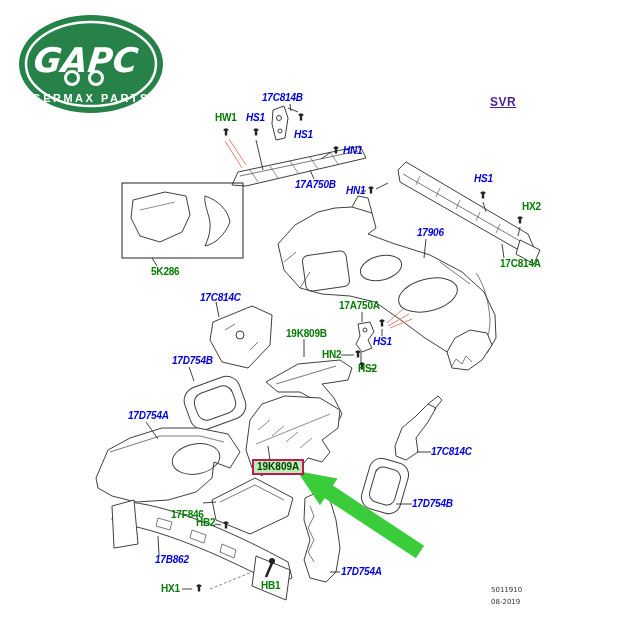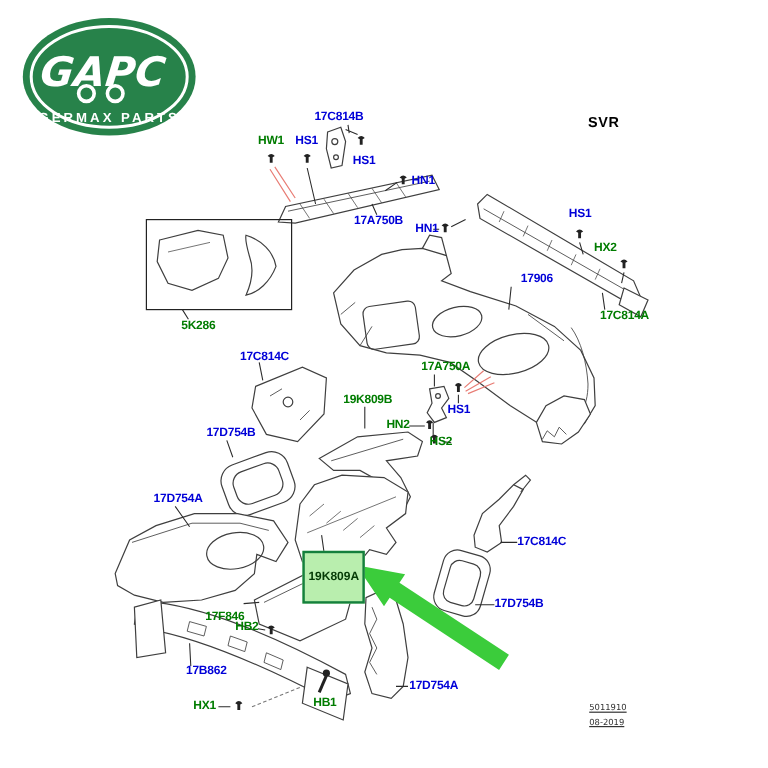--- a/index.html
+++ b/index.html
@@ -1,27 +1,27 @@
 <!DOCTYPE html>
 <html><head>
 <meta charset="utf-8">
 <style>
   html,body{margin:0;padding:0;background:#fff;}
   #stage{position:relative;width:640px;height:640px;background:#fff;overflow:hidden;
          font-family:"Liberation Sans",sans-serif;}
   #art{position:absolute;left:0;top:0;}
   .co{position:absolute;font:bold 10px "Liberation Sans",sans-serif;letter-spacing:-0.2px;
       white-space:nowrap;cursor:pointer;line-height:10px;}
-  .co.b{color:#0000d8;}
+  .co.b{color:#0000d8;font-style:italic;}
   .co.g{color:#007c00;}
   .variant{position:absolute;left:490px;top:95px;font:bold 12px "Liberation Sans",sans-serif;
-           color:#000000;letter-spacing:0.5px;}
-  .docnum{position:absolute;font:7px "DejaVu Sans",sans-serif;color:#333;text-decoration:underline;}
-  #hl-box{position:absolute;left:252px;top:459px;border:2px solid #15803d;background:#b9eeae;
-          color:#063b06;font:bold 10px "Liberation Sans",sans-serif;padding:15px 3px;
+           color:#4c1d95;letter-spacing:0.5px;text-decoration:underline;}
+  .docnum{position:absolute;font:7px "DejaVu Sans",sans-serif;color:#333;}
+  #hl-box{position:absolute;left:252px;top:459px;border:2px solid #be185d;background:#b9eeae;
+          color:#063b06;font:bold 10px "Liberation Sans",sans-serif;padding:1px 3px;
           line-height:10px;cursor:pointer;}
   .logo{position:absolute;left:16px;top:12px;}
 </style>
 </head>
 <body>
 
 <div id="stage">
 
   <svg id="art" width="640" height="640" viewBox="0 0 640 640">
     <defs>
@@ -186,28 +186,28 @@
   <div class="variant">SVR</div>
 
   <div class="co b" style="left:262px;top:93px">17C814B</div>
   <div class="co g" style="left:215px;top:113px">HW1</div>
   <div class="co b" style="left:246px;top:113px">HS1</div>
   <div class="co b" style="left:294px;top:130px">HS1</div>
   <div class="co b" style="left:343px;top:146px">HN1</div>
   <div class="co b" style="left:295px;top:180px">17A750B</div>
   <div class="co b" style="left:346px;top:186px">HN1</div>
   <div class="co b" style="left:474px;top:174px">HS1</div>
-  <div class="co g" style="left:495px;top:202px">HX2</div>
-  <div class="co b" style="left:434px;top:228px">17906</div>
+  <div class="co g" style="left:522px;top:202px">HX2</div>
+  <div class="co b" style="left:417px;top:228px">17906</div>
   <div class="co g" style="left:500px;top:259px">17C814A</div>
   <div class="co g" style="left:151px;top:267px">5K286</div>
   <div class="co b" style="left:200px;top:293px">17C814C</div>
   <div class="co b" style="left:172px;top:356px">17D754B</div>
   <div class="co g" style="left:286px;top:329px">19K809B</div>
-  <div class="co g" style="left:351px;top:301px">17A750A</div>
+  <div class="co g" style="left:339px;top:301px">17A750A</div>
   <div class="co b" style="left:373px;top:337px">HS1</div>
   <div class="co g" style="left:322px;top:350px">HN2</div>
   <div class="co g" style="left:358px;top:364px">HS2</div>
   <div class="co b" style="left:128px;top:411px">17D754A</div>
   <div class="co b" style="left:431px;top:447px">17C814C</div>
   <div class="co b" style="left:412px;top:499px">17D754B</div>
   <div class="co g" style="left:171px;top:510px">17F846</div>
   <div class="co g" style="left:196px;top:518px">HB2</div>
   <div class="co b" style="left:155px;top:555px">17B862</div>
   <div class="co g" style="left:161px;top:584px">HX1</div>

